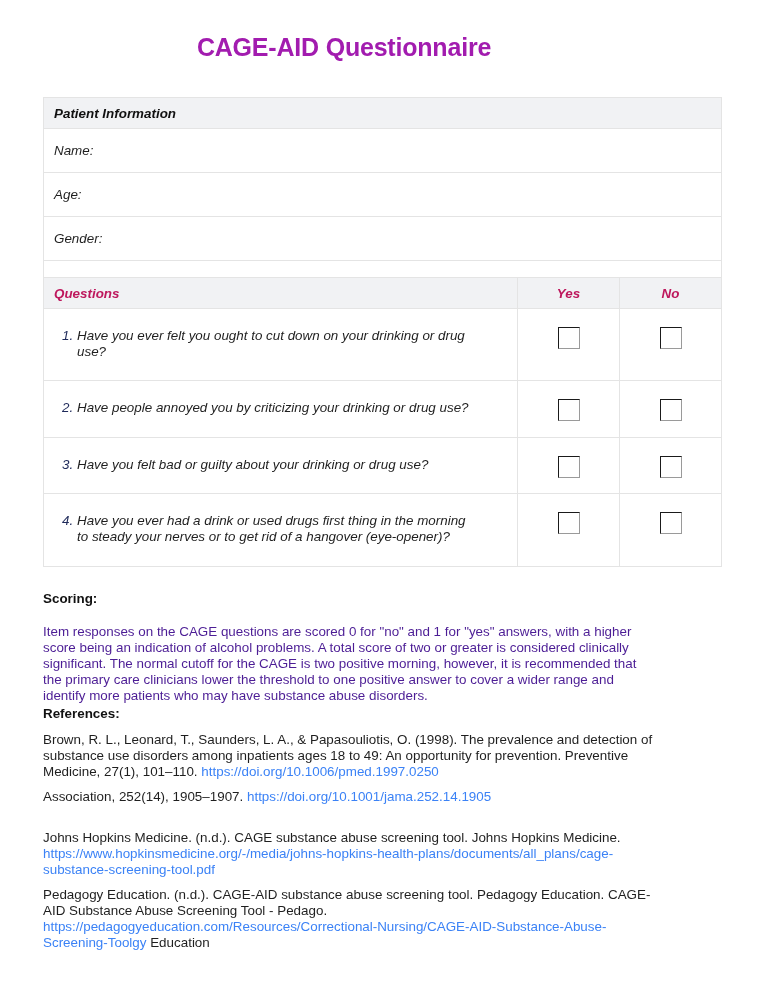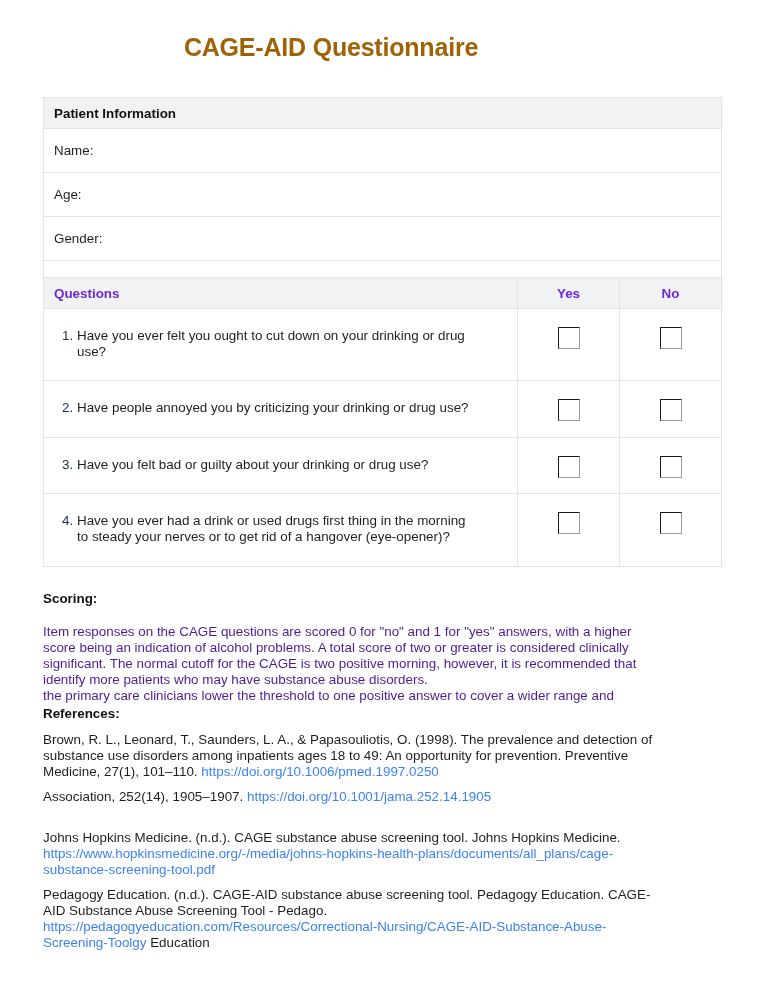--- a/index.html
+++ b/index.html
@@ -1,33 +1,33 @@
 <!DOCTYPE html>
 <html><head>
 <meta charset="utf-8">
 <style>
   * { box-sizing: border-box; margin: 0; padding: 0; }
   html, body { width: 768px; height: 994px; background: #ffffff; overflow: hidden; }
   body { font-family: "Liberation Sans", sans-serif; color: #1a1a1a; position: relative; }
 
   .page-title {
-    position: absolute; top: 33px; left: 3px; width: 656px;
-    text-align: center; font-size: 25px; font-weight: bold; color: #a16207;
+    position: absolute; top: 33px; left: 16px; width: 656px;
+    text-align: center; font-size: 25px; font-weight: bold; color: #a21caf;
     letter-spacing: -0.2px;
   }
 
   table { border-collapse: collapse; position: absolute; left: 43px; width: 679px; }
-  td, th { border: 1px solid #e4e4e4; font-size: 13.4px; color: #1f1f1f; text-align: left; font-weight: normal; }
+  td, th { border: 1px solid #e4e4e4; font-size: 13.4px; color: #1f1f1f; text-align: left; font-weight: normal; font-style: italic; }
 
   .patient-table { top: 97px; }
   .patient-table th { background: #f1f2f4; height: 31px; padding: 0 10px; font-weight: bold; color: #111; }
   .patient-table td { height: 30px; padding: 14px 10px; }
 
   .questions-table { top: 277px; }
-  .questions-table th { background: #f1f2f4; height: 31px; padding: 0 10px; font-weight: bold; color: #6d28d9; }
+  .questions-table th { background: #f1f2f4; height: 31px; padding: 0 10px; font-weight: bold; color: #be185d; }
   .questions-table th.col-yn { text-align: center; width: 102px; }
   .questions-table td { vertical-align: top; }
   .q-cell { padding: 19px 10px 0 18px; line-height: 16px; }
   .q-line { display: flex; }
   .q-num { color: #1f2a5a; width: 15px; flex: none; }
   .q-text { flex: 1; padding-right: 8px; }
   .cb-cell { text-align: center; padding-top: 18px; }
   .checkbox {
     display: inline-block; width: 22px; height: 22px; background: #fff;
     border-top: 1.5px solid #1a1a1a; border-left: 1.5px solid #1a1a1a;
@@ -128,22 +128,22 @@
     <td class="cb-cell"><span class="checkbox"></span></td>
   </tr>
 </tbody>
   </table>
 
 <div class="section section-heading scoring-heading">Scoring:</div>
 <div class="section scoring-body">
   <div>Item responses on the CAGE questions are scored 0 for "no" and 1 for "yes" answers, with a higher</div>
   <div>score being an indication of alcohol problems. A total score of two or greater is considered clinically</div>
   <div>significant. The normal cutoff for the CAGE is two positive morning, however, it is recommended that</div>
+  <div>the primary care clinicians lower the threshold to one positive answer to cover a wider range and</div>
   <div>identify more patients who may have substance abuse disorders.</div>
-  <div>the primary care clinicians lower the threshold to one positive answer to cover a wider range and</div>
 </div>
 
 <div class="section section-heading refs-heading">References:</div>
 
 <div class="ref ref-1">
   <div>Brown, R. L., Leonard, T., Saunders, L. A., &amp; Papasouliotis, O. (1998). The prevalence and detection of</div>
   <div>substance use disorders among inpatients ages 18 to 49: An opportunity for prevention. Preventive</div>
   <div><span>Medicine, 27(1), 101–110. </span><a class="link">https://doi.org/10.1006/pmed.1997.0250</a></div>
 </div>
 

